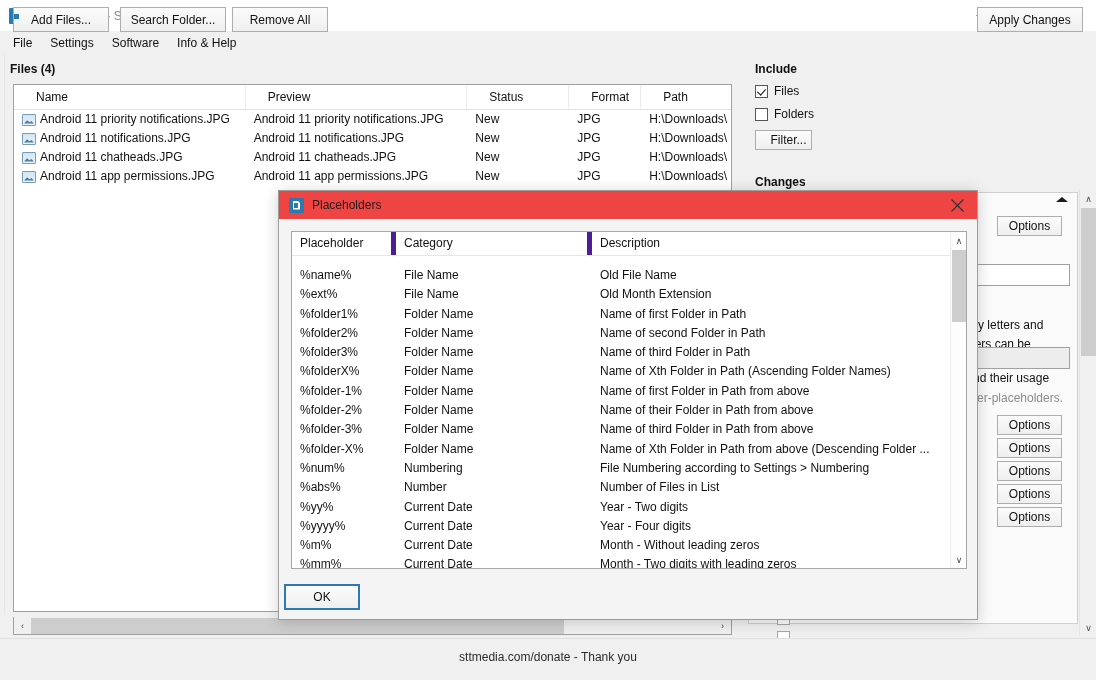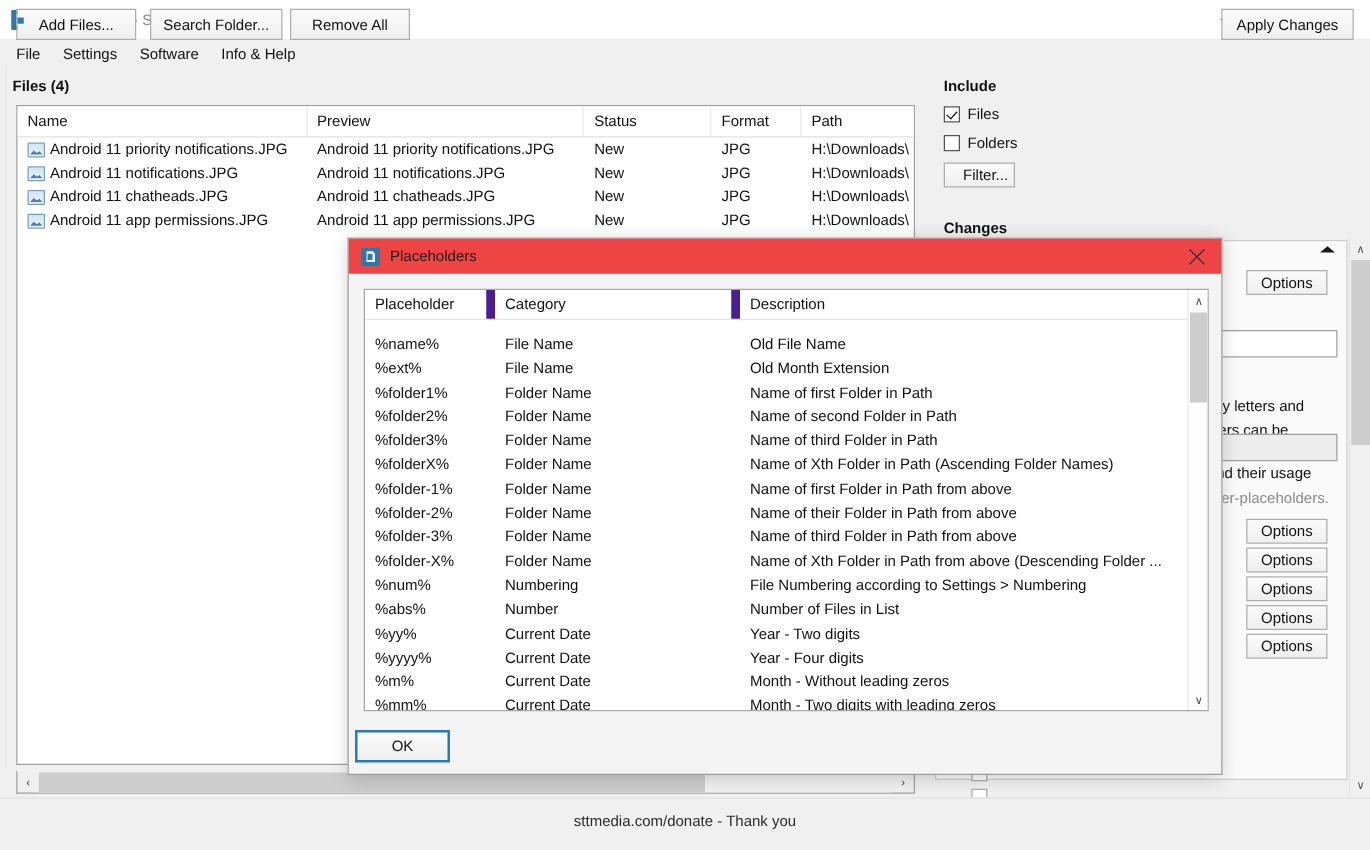--- a/index.html
+++ b/index.html
@@ -71,21 +71,21 @@
   .filelist {
     position: absolute; left: 13px; top: 84px; width: 719px; height: 528px;
     background: #ffffff; border: 1px solid #a0a0a0; box-sizing: border-box;
     overflow: hidden;
   }
   .fl-header {
     display: flex; height: 24px; align-items: center;
     border-bottom: 1px solid #e2e2e2; background: #ffffff;
   }
   .fl-th {
-    font-size: 12px; color: #111; padding-left: 8px; box-sizing: border-box;
+    font-size: 12px; color: #111; padding-left: 22px; box-sizing: border-box;
     border-right: 1px solid #ececec; height: 24px; line-height: 24px;
     overflow: hidden; white-space: nowrap;
   }
   .fl-row { display: flex; height: 19px; align-items: center; }
   .fl-td {
     font-size: 12px; color: #111; padding-left: 8px; box-sizing: border-box;
     height: 19px; line-height: 19px; white-space: nowrap; overflow: hidden;
     display: flex; align-items: center;
   }
   .file-icon {
@@ -227,21 +227,21 @@
   .dlg-list {
     position: absolute; left: 12px; top: 40px; width: 676px; height: 338px;
     background: #ffffff; border: 1px solid #a6a6a6; box-sizing: border-box;
     overflow: hidden;
   }
   .ph-header {
     display: flex; height: 23px; align-items: center; border-bottom: 1px solid #e6e6e6;
   }
   .ph-th {
     font-size: 12px; color: #111; padding-left: 8px; box-sizing: border-box;
-    height: 23px; line-height: 23px; border-right: 7px solid #4c1d95;
+    height: 23px; line-height: 23px; border-right: 5px solid #4c1d95;
     white-space: nowrap; overflow: hidden;
   }
   .ph-row { display: flex; height: 19.3px; align-items: center; }
   .ph-td {
     font-size: 12px; color: #111; padding-left: 8px; box-sizing: border-box;
     height: 19.3px; line-height: 19.3px; white-space: nowrap; overflow: hidden; margin-top: 20px;
   }
   .c-ph   { width: 104px; }
   .c-cat  { width: 196px; }
   .c-desc { width: 359px; border-right: none; }

